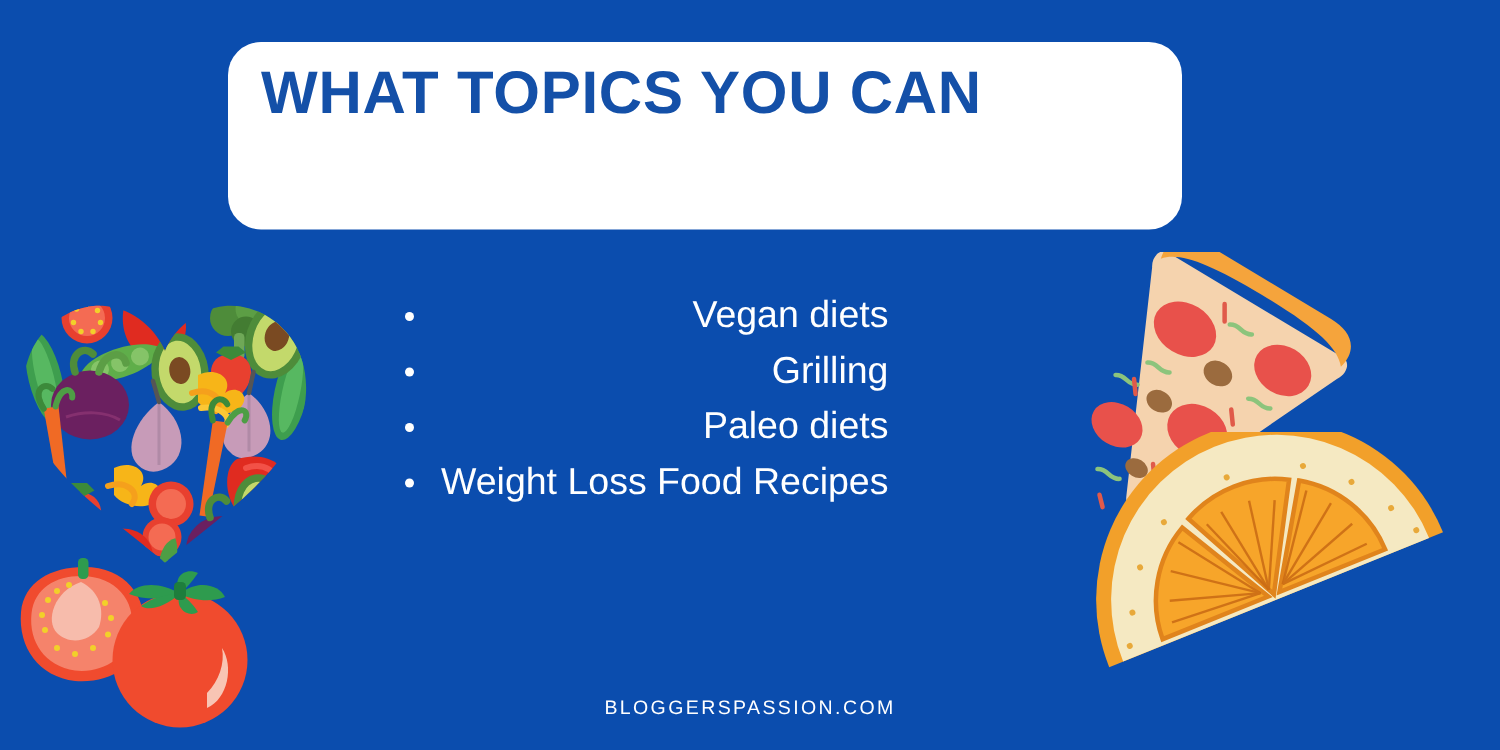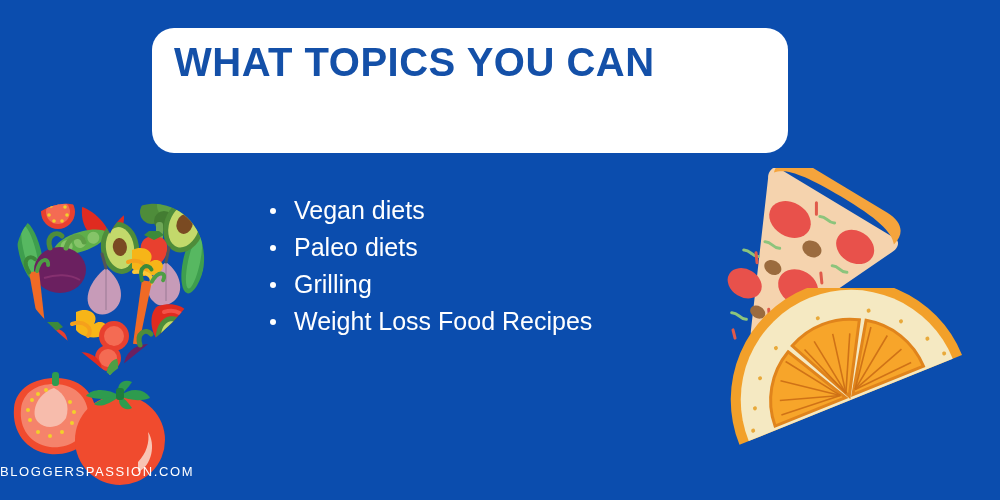--- a/index.html
+++ b/index.html
@@ -39,35 +39,36 @@
     left:268px;top:192px;
     list-style:none;margin:0;padding:0;
   }
   #topic-list li{
     position:relative;
     color:#FFFFFF;
     font-size:25px;
     line-height:37px;
     padding-left:26px;
     white-space:nowrap;
+    text-align:right;
   }
   #topic-list li .bullet-dot{
     position:absolute;
     left:2px;top:16px;
     width:6px;height:6px;
     border-radius:50%;
     background:#FFFFFF;
   }
 
   
   #footer-text{
     position:absolute;
     left:0;top:464px;
     width:1000px;
-    text-align:left;
+    text-align:center;
     color:#FFFFFF;
     font-size:13px;
     letter-spacing:1.6px;
   }
 
   
   .art{position:absolute;}
   #veggie-heart{left:8px;top:190px;width:205px;height:190px;}
   #tomatoes{left:8px;top:360px;width:175px;height:135px;}
   #pizza-slice{left:690px;top:168px;width:215px;height:200px;}
@@ -349,25 +350,25 @@
     <div class="title-line">WHAT TOPICS YOU CAN</div>
   </div>
 
   <ul id="topic-list">
     <li>
       <span class="bullet-dot"></span>
       <span>Vegan diets</span>
     </li>
     <li>
       <span class="bullet-dot"></span>
-      <span>Paleo diets</span>
+      <span>Grilling</span>
     </li>
     <li>
       <span class="bullet-dot"></span>
-      <span>Grilling</span>
+      <span>Paleo diets</span>
     </li>
     <li>
       <span class="bullet-dot"></span>
       <span>Weight Loss Food Recipes</span>
     </li>
   </ul>
 
   <div id="footer-text">BLOGGERSPASSION.COM</div>
 
 </div>

